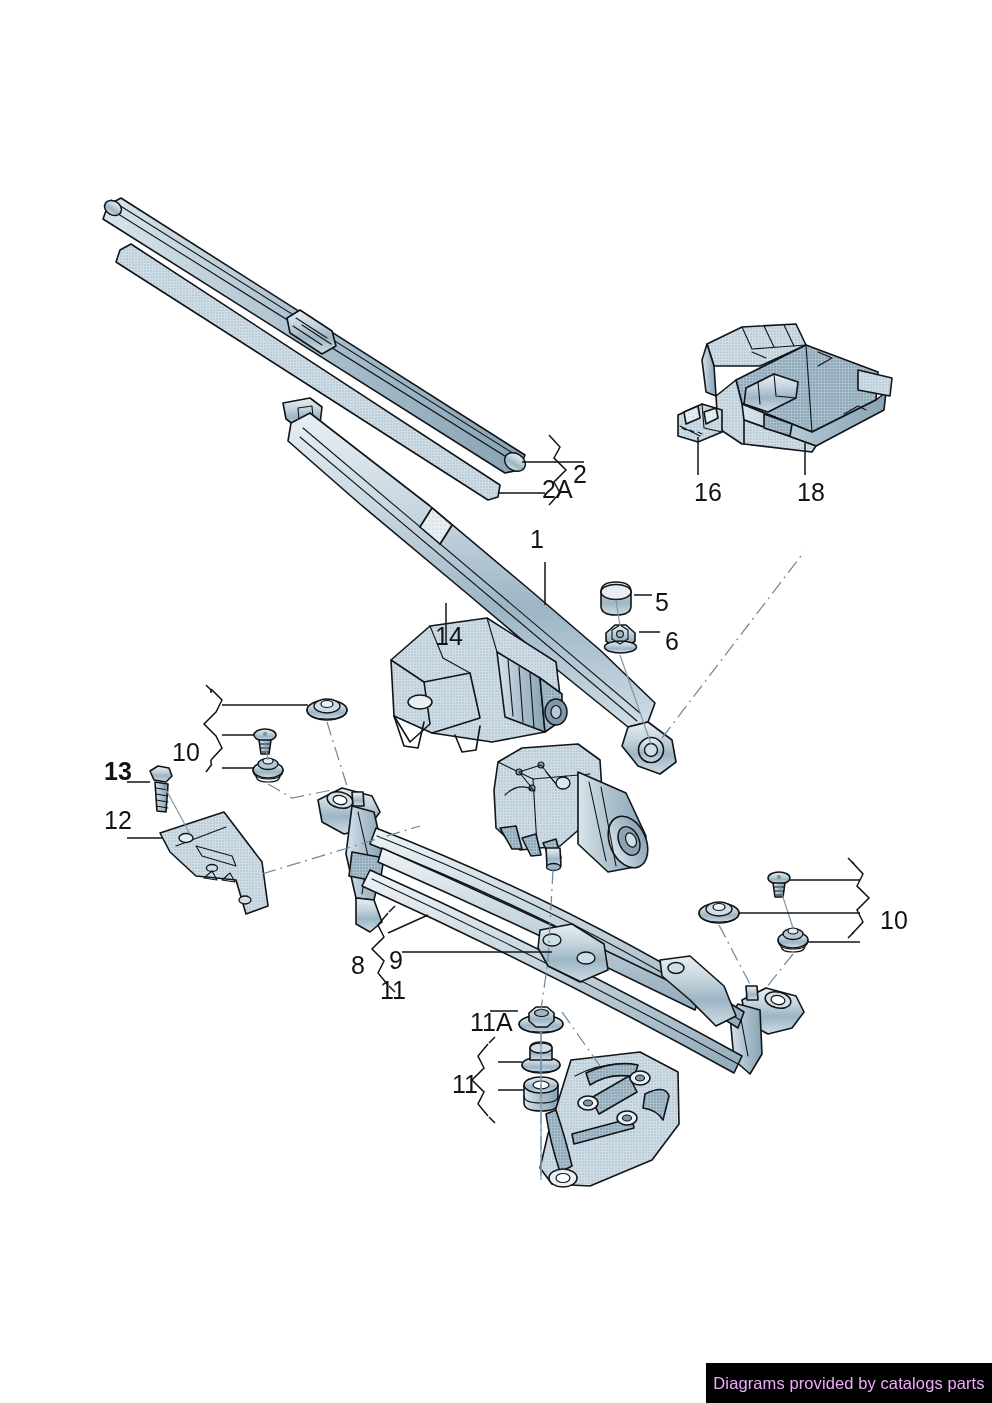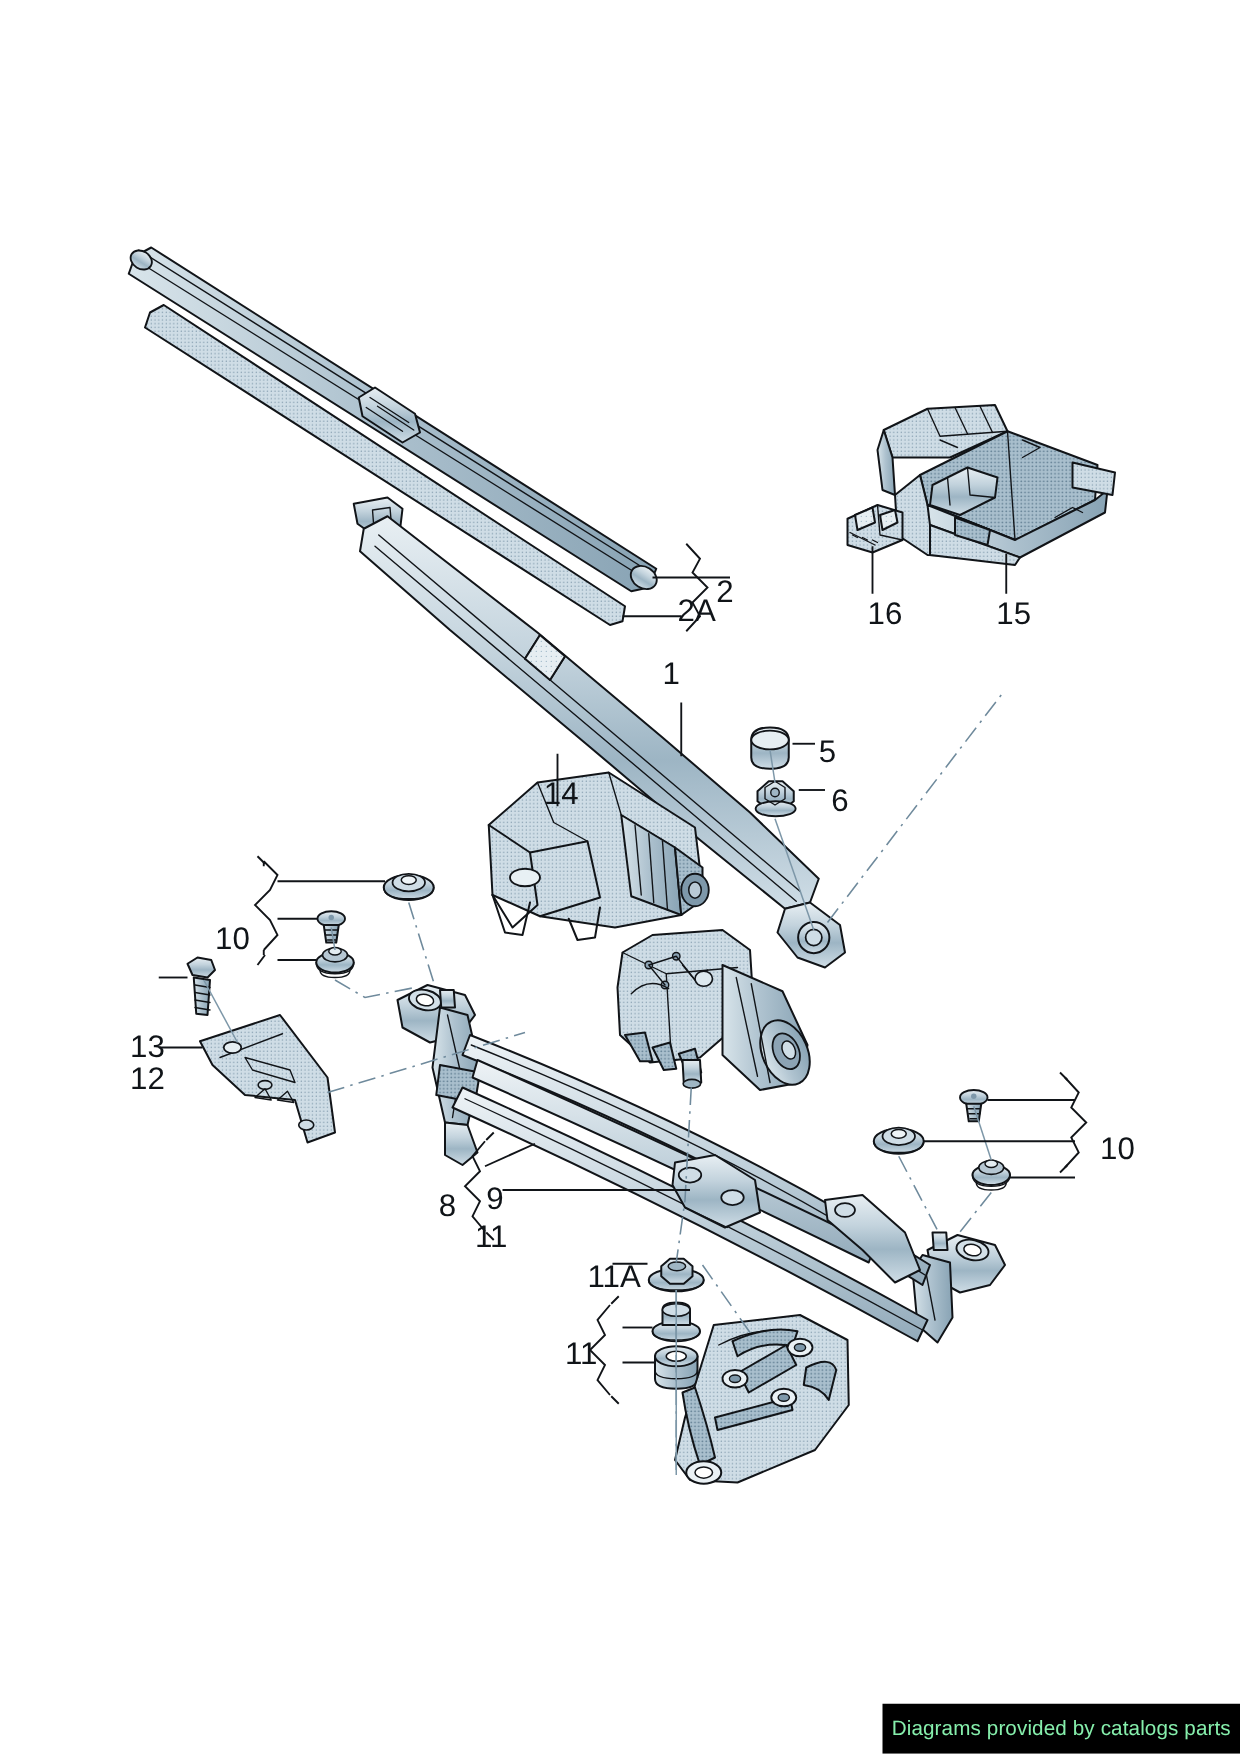--- a/index.html
+++ b/index.html
@@ -25,21 +25,21 @@
 
   
   #watermark{
     position:absolute;
     left:706px;top:1363px;
     width:286px;height:40px;
     background:#000000;
     display:flex;align-items:center;justify-content:center;
   }
   #watermark span{
-    color:#86efac;
+    color:#f0abfc;
     font-family:"Liberation Sans","DejaVu Sans",sans-serif;
     font-size:16.5px;
     letter-spacing:.1px;
     white-space:nowrap;
   }
 </style>
 </head>
 <body>
 
 <div id="sheet">
@@ -435,31 +435,31 @@
   <div class="callout" style="left:351px;top:965px;transform:translate(0,-50%);">8</div>
 
   <div class="callout" style="left:389px;top:960px;transform:translate(0,-50%);">9</div>
 
   <div class="callout" style="left:380px;top:990px;transform:translate(0,-50%);">11</div>
 
   <div class="callout" style="left:172px;top:752px;transform:translate(0,-50%);">10</div>
 
   <div class="callout" style="left:880px;top:920px;transform:translate(0,-50%);">10</div>
 
-  <div class="callout" style="left:104px;top:864px;transform:translate(0,-50%);text-align:right;">12</div>
-
-  <div class="callout" style="left:104px;top:838px;transform:translate(0,-50%);">13</div>
+  <div class="callout" style="left:104px;top:820px;transform:translate(0,-50%);text-align:right;">12</div>
+
+  <div class="callout" style="left:104px;top:771px;transform:translate(0,-50%);font-weight:bold;">13</div>
 
   <div class="callout" style="left:470px;top:1022px;transform:translate(0,-50%);">11A</div>
 
   <div class="callout" style="left:452px;top:1084px;transform:translate(0,-50%);">11</div>
 
   <div class="callout" style="left:435px;top:596px;transform:translate(0,-50%);margin-top:40px;">14</div>
 
-  <div class="callout" style="left:797px;top:492px;transform:translate(0,-50%);">15</div>
+  <div class="callout" style="left:797px;top:492px;transform:translate(0,-50%);">18</div>
 
   <div class="callout" style="left:694px;top:492px;transform:translate(0,-50%);">16</div>
 
   <div id="watermark">
     <span>Diagrams provided by catalogs parts</span>
   </div>
 
 </div>
 
 </body></html>

